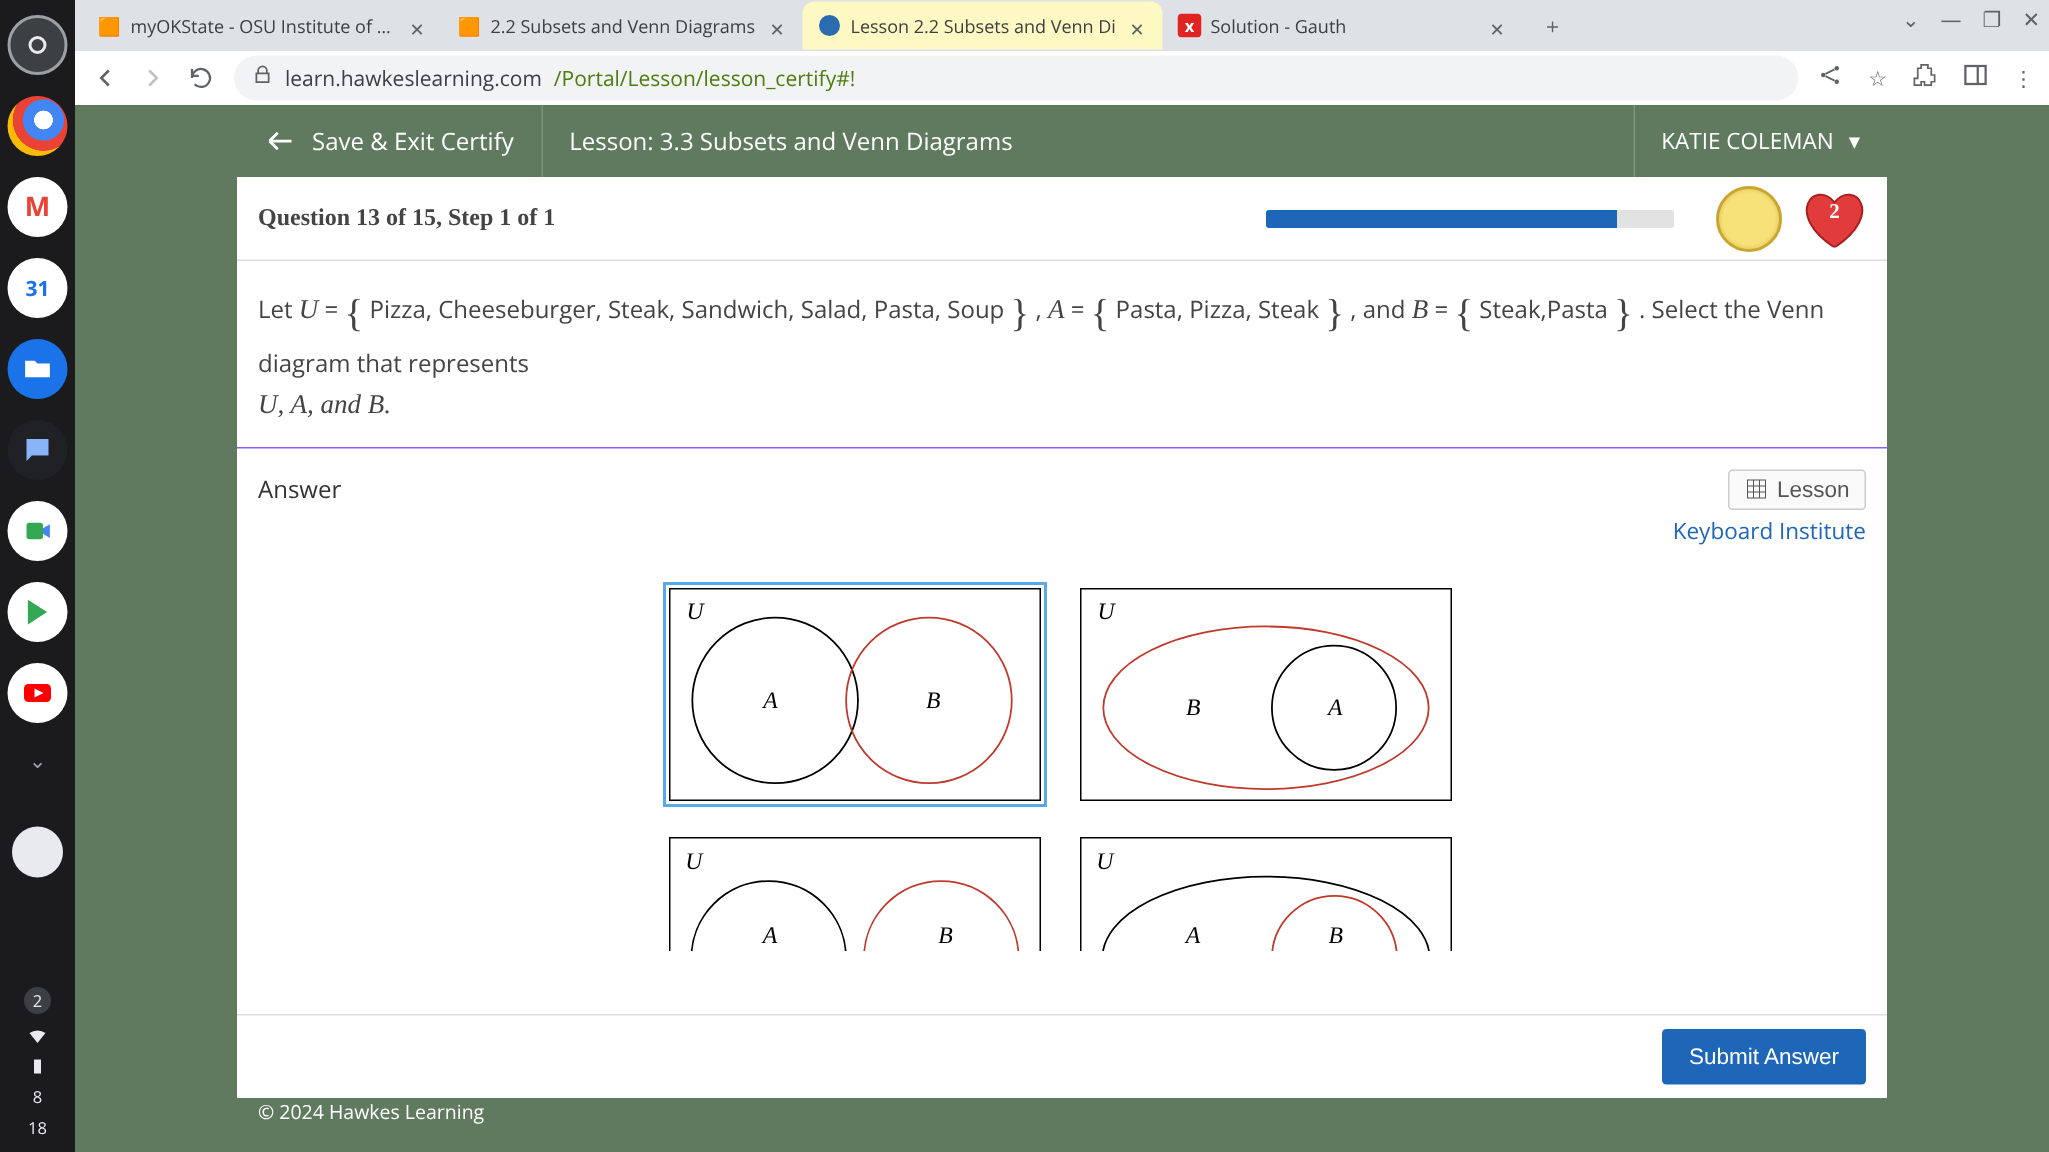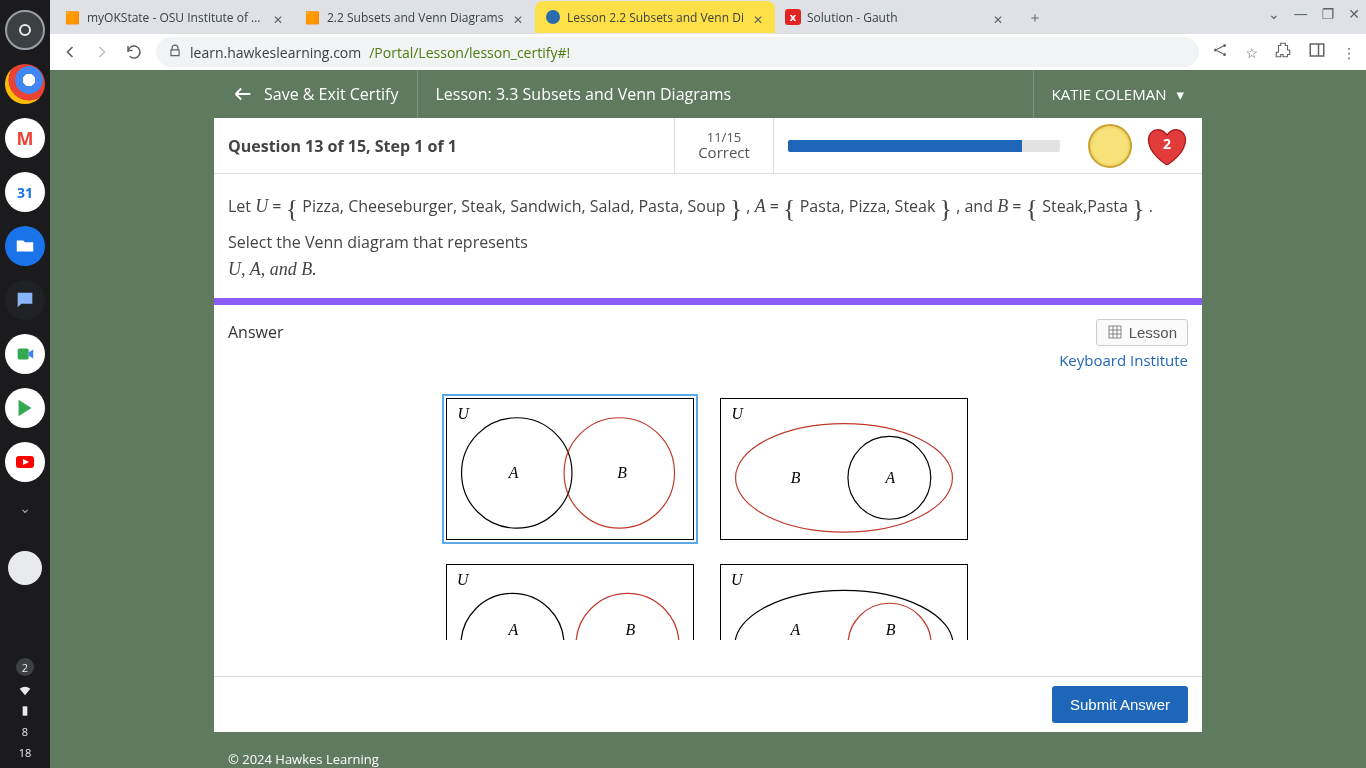--- a/index.html
+++ b/index.html
@@ -24,21 +24,21 @@
   height: 32px;
   padding: 0 10px;
   border-radius: 8px 8px 0 0;
   min-width: 0;
   width: 240px;
   font-size: 12px;
   color: #3c4043;
   gap: 6px;
   position: relative;
 }
-.tab.active { background: #fde047; }
+.tab.active { background: #fef9c3; }
 .tab .favicon { width: 16px; height: 16px; flex: none; display:flex;align-items:center;justify-content:center;}
 .tab .title { flex: 1; white-space: nowrap; overflow: hidden; text-overflow: ellipsis;}
 .tab .close { width:12px; height:12px; color:#5f6368; flex:none;}
 .newtab-btn { width: 28px; height: 28px; display:flex;align-items:center;justify-content:center;color:#5f6368;margin-left:6px;}
 .chrome-winbtns { position:absolute; right:6px; top:4px; display:flex; gap:14px; color:#5f6368;}
 .chrome-urlbar {
   display:flex; align-items:center;
   height: 36px;
   background: #fff;
   padding: 0 10px 0 60px;
@@ -78,21 +78,21 @@
 .shelf-bottom{position:absolute;bottom:8px;left:0;right:0;display:flex;flex-direction:column;align-items:center;gap:6px;color:#e8eaed;font-size:11px;}
 .shelf-bottom .badge{width:18px;height:18px;border-radius:50%;background:#3c4043;display:flex;align-items:center;justify-content:center;}
 .shelf .chevron{color:#9aa0a6;margin-top:2px;margin-bottom:20px;}
 
 
 .page {
   position:absolute; left:50px; top:70px; right:0; bottom:0;
   background:#5f7a5f;
 }
 .content-wrap{
-  width:988px;
+  width:1100px;
   margin:0 auto;
   background:#fff;
   position:relative;
 }
 .topbar{
   background:#5f7a5f;
   display:flex;align-items:center;
   height:48px;
   color:#fff;
 }
@@ -106,20 +106,21 @@
 .topbar .user{
   display:flex;align-items:center;gap:10px;
   padding:0 18px;height:100%;
   border-left:1px solid rgba(255,255,255,0.2);
   font-size:15px;
 }
 .topbar .spacer{flex:1;}
 .status-row{
   display:flex;align-items:center;border-bottom:1px solid #ddd;
   height:56px;
+  font-family:Liberation Serif, serif;
 }
 .question-label{
   flex:1;padding:0 14px;font-weight:700;color:#444;font-size:16px;
 }
 .correct-box{
   width:100px;text-align:center;color:#555;
   border-left:1px solid #ddd;border-right:1px solid #ddd;
   height:100%;display:flex;flex-direction:column;justify-content:center;
 }
 .correct-box .num{font-size:13px;line-height:1.1;}
@@ -136,21 +137,21 @@
   background:radial-gradient(circle,#f7e27a 60%,#caa52f 100%);
   border:2px solid #caa52f;margin:0 14px;
 }
 .heart{
   width:42px;height:38px;position:relative;margin-right:14px;
 }
 .heart svg{width:42px;height:38px;}
 .heart .cnt{position:absolute;top:7px;left:0;right:0;text-align:center;color:#fff;font-weight:700;font-size:14px;}
 .question-body{
   padding:14px;font-size:16px;color:#444;line-height:1.6;
-  border-bottom:7px solid #8b5cf6;
+  border-bottom:1px solid #8b5cf6;
   min-height:120px;
 }
 .math-i{font-style:italic;font-family:"Times New Roman",serif;font-size:18px;}
 .brace{font-family:"Times New Roman",serif;font-size:26px;vertical-align:-5px;}
 .answer-section{padding:14px;}
 .answer-head{display:flex;align-items:center;}
 .answer-head .title{font-weight:400;color:#333;font-size:16px;}
 .answer-head .spacer{flex:1;}
 .keypad-btn{
   border:1px solid #ccc;background:#fafafa;border-radius:3px;
@@ -173,21 +174,21 @@
   background:#fff;border-top:1px solid #ddd;
   display:flex;align-items:center;justify-content:flex-end;padding:4px 14px;
 }
 .submit-btn{
   background:#1e66b8;color:#fff;border:none;border-radius:3px;
   padding:10px 18px;font-size:15px;
 }
 .footer{
   position:absolute;left:0;right:0;bottom:0;height:36px;
   background:#5f7a5f;color:#fff;font-size:13px;
-  display:flex;align-items:flex-end;padding:0 14px;
+  display:flex;align-items:flex-start;padding:0 14px;
 }
 .content-scroll{height:calc(100% - 92px);overflow:hidden;}
 </style>
 </head>
 <body>
 
 <div class="chrome-tabs">
   <div class="tab">
     <span class="favicon">🟧</span>
     <span class="title">myOKState - OSU Institute of Tec</span>
@@ -331,24 +332,20 @@
       <div class="lesson-title">Lesson: 3.3 Subsets and Venn Diagrams</div>
       <div class="spacer"></div>
       <div class="user">
         <span>KATIE COLEMAN</span>
         <span>▾</span>
       </div>
     </div>
 
     <div class="status-row">
       <div class="question-label">Question 13 of 15, Step 1 of 1</div>
-      <div class="correct-box">
-        <div class="num">11/15</div>
-        <div class="lbl">Correct</div>
-      </div>
       <div class="progress-cell">
         <div class="progress-bar">
           <div class="progress-fill" style="width: 86%;"></div>
         </div>
       </div>
       <div class="coin"></div>
       <div class="heart">
         <svg viewBox="0 0 32 29">
             <path d="M16 29C-10 12 6-6 16 6 26-6 42 12 16 29z" fill="#e23b3b" stroke="#a81e1e"></path>
           </svg>

